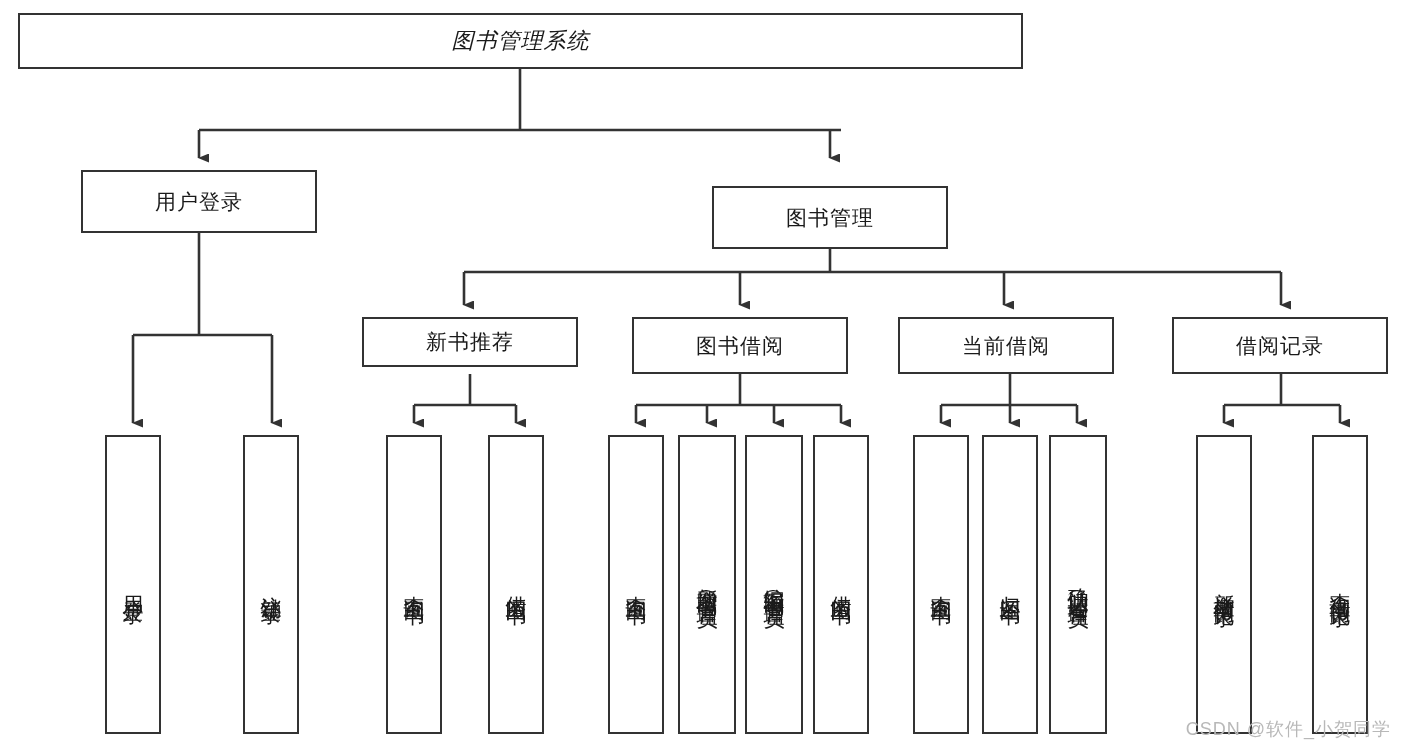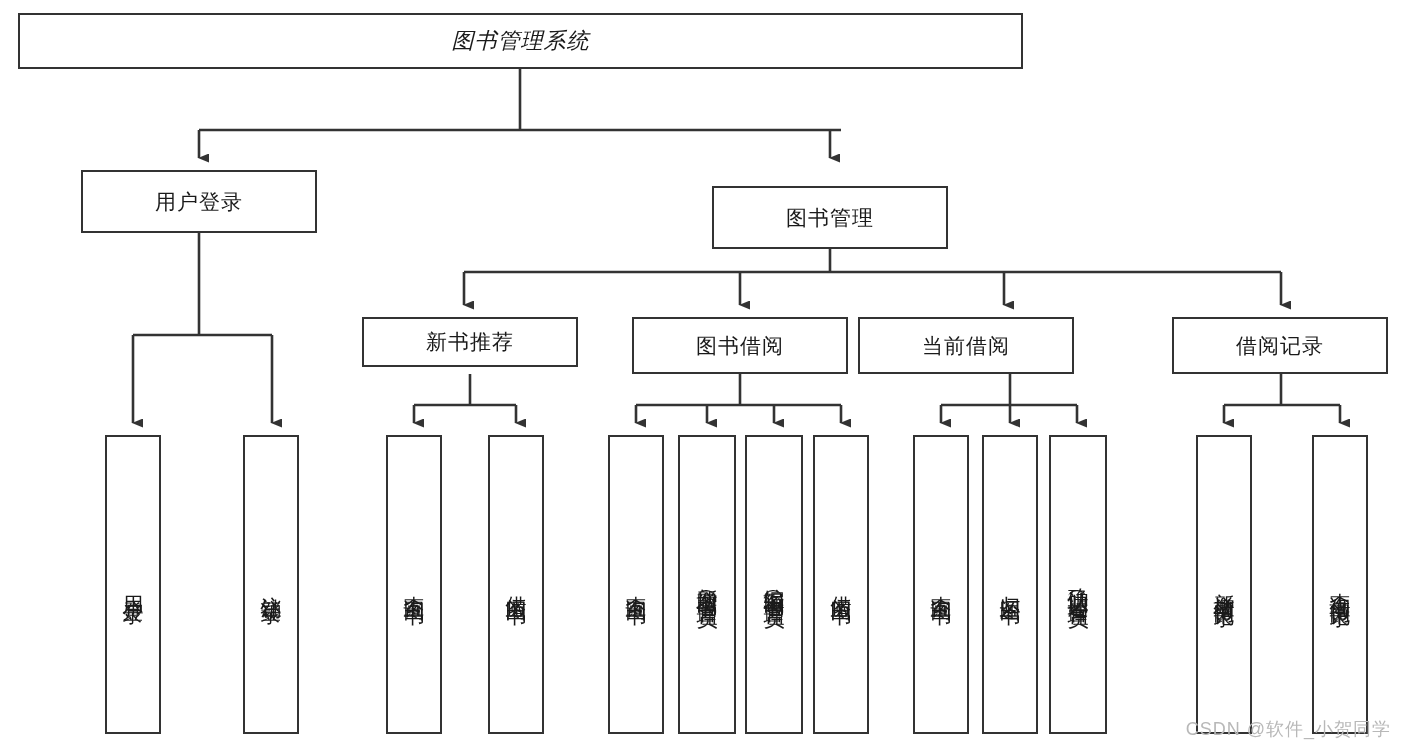--- a/index.html
+++ b/index.html
@@ -155,21 +155,21 @@
   </div>
 
   <div class="node horizontal" style="left: 362px; top: 317px; width: 216px; height: 50px;">
     <span class="node-label">新书推荐</span>
   </div>
 
   <div class="node horizontal" style="left: 632px; top: 317px; width: 216px; height: 57px;">
     <span class="node-label">图书借阅</span>
   </div>
 
-  <div class="node horizontal" style="left: 858px; top: 317px; width: 216px; height: 57px; text-align: center;">
+  <div class="node horizontal" style="left: 898px; top: 317px; width: 216px; height: 57px; text-align: center;">
     <span class="node-label">当前借阅</span>
   </div>
 
   <div class="node horizontal" style="left: 1172px; top: 317px; width: 216px; height: 57px;">
     <span class="node-label">借阅记录</span>
   </div>
 
   <div class="node vertical" style="left: 105px; top: 435px; width: 56px; height: 299px;">
     <span class="node-label">用户登录</span>
   </div>

